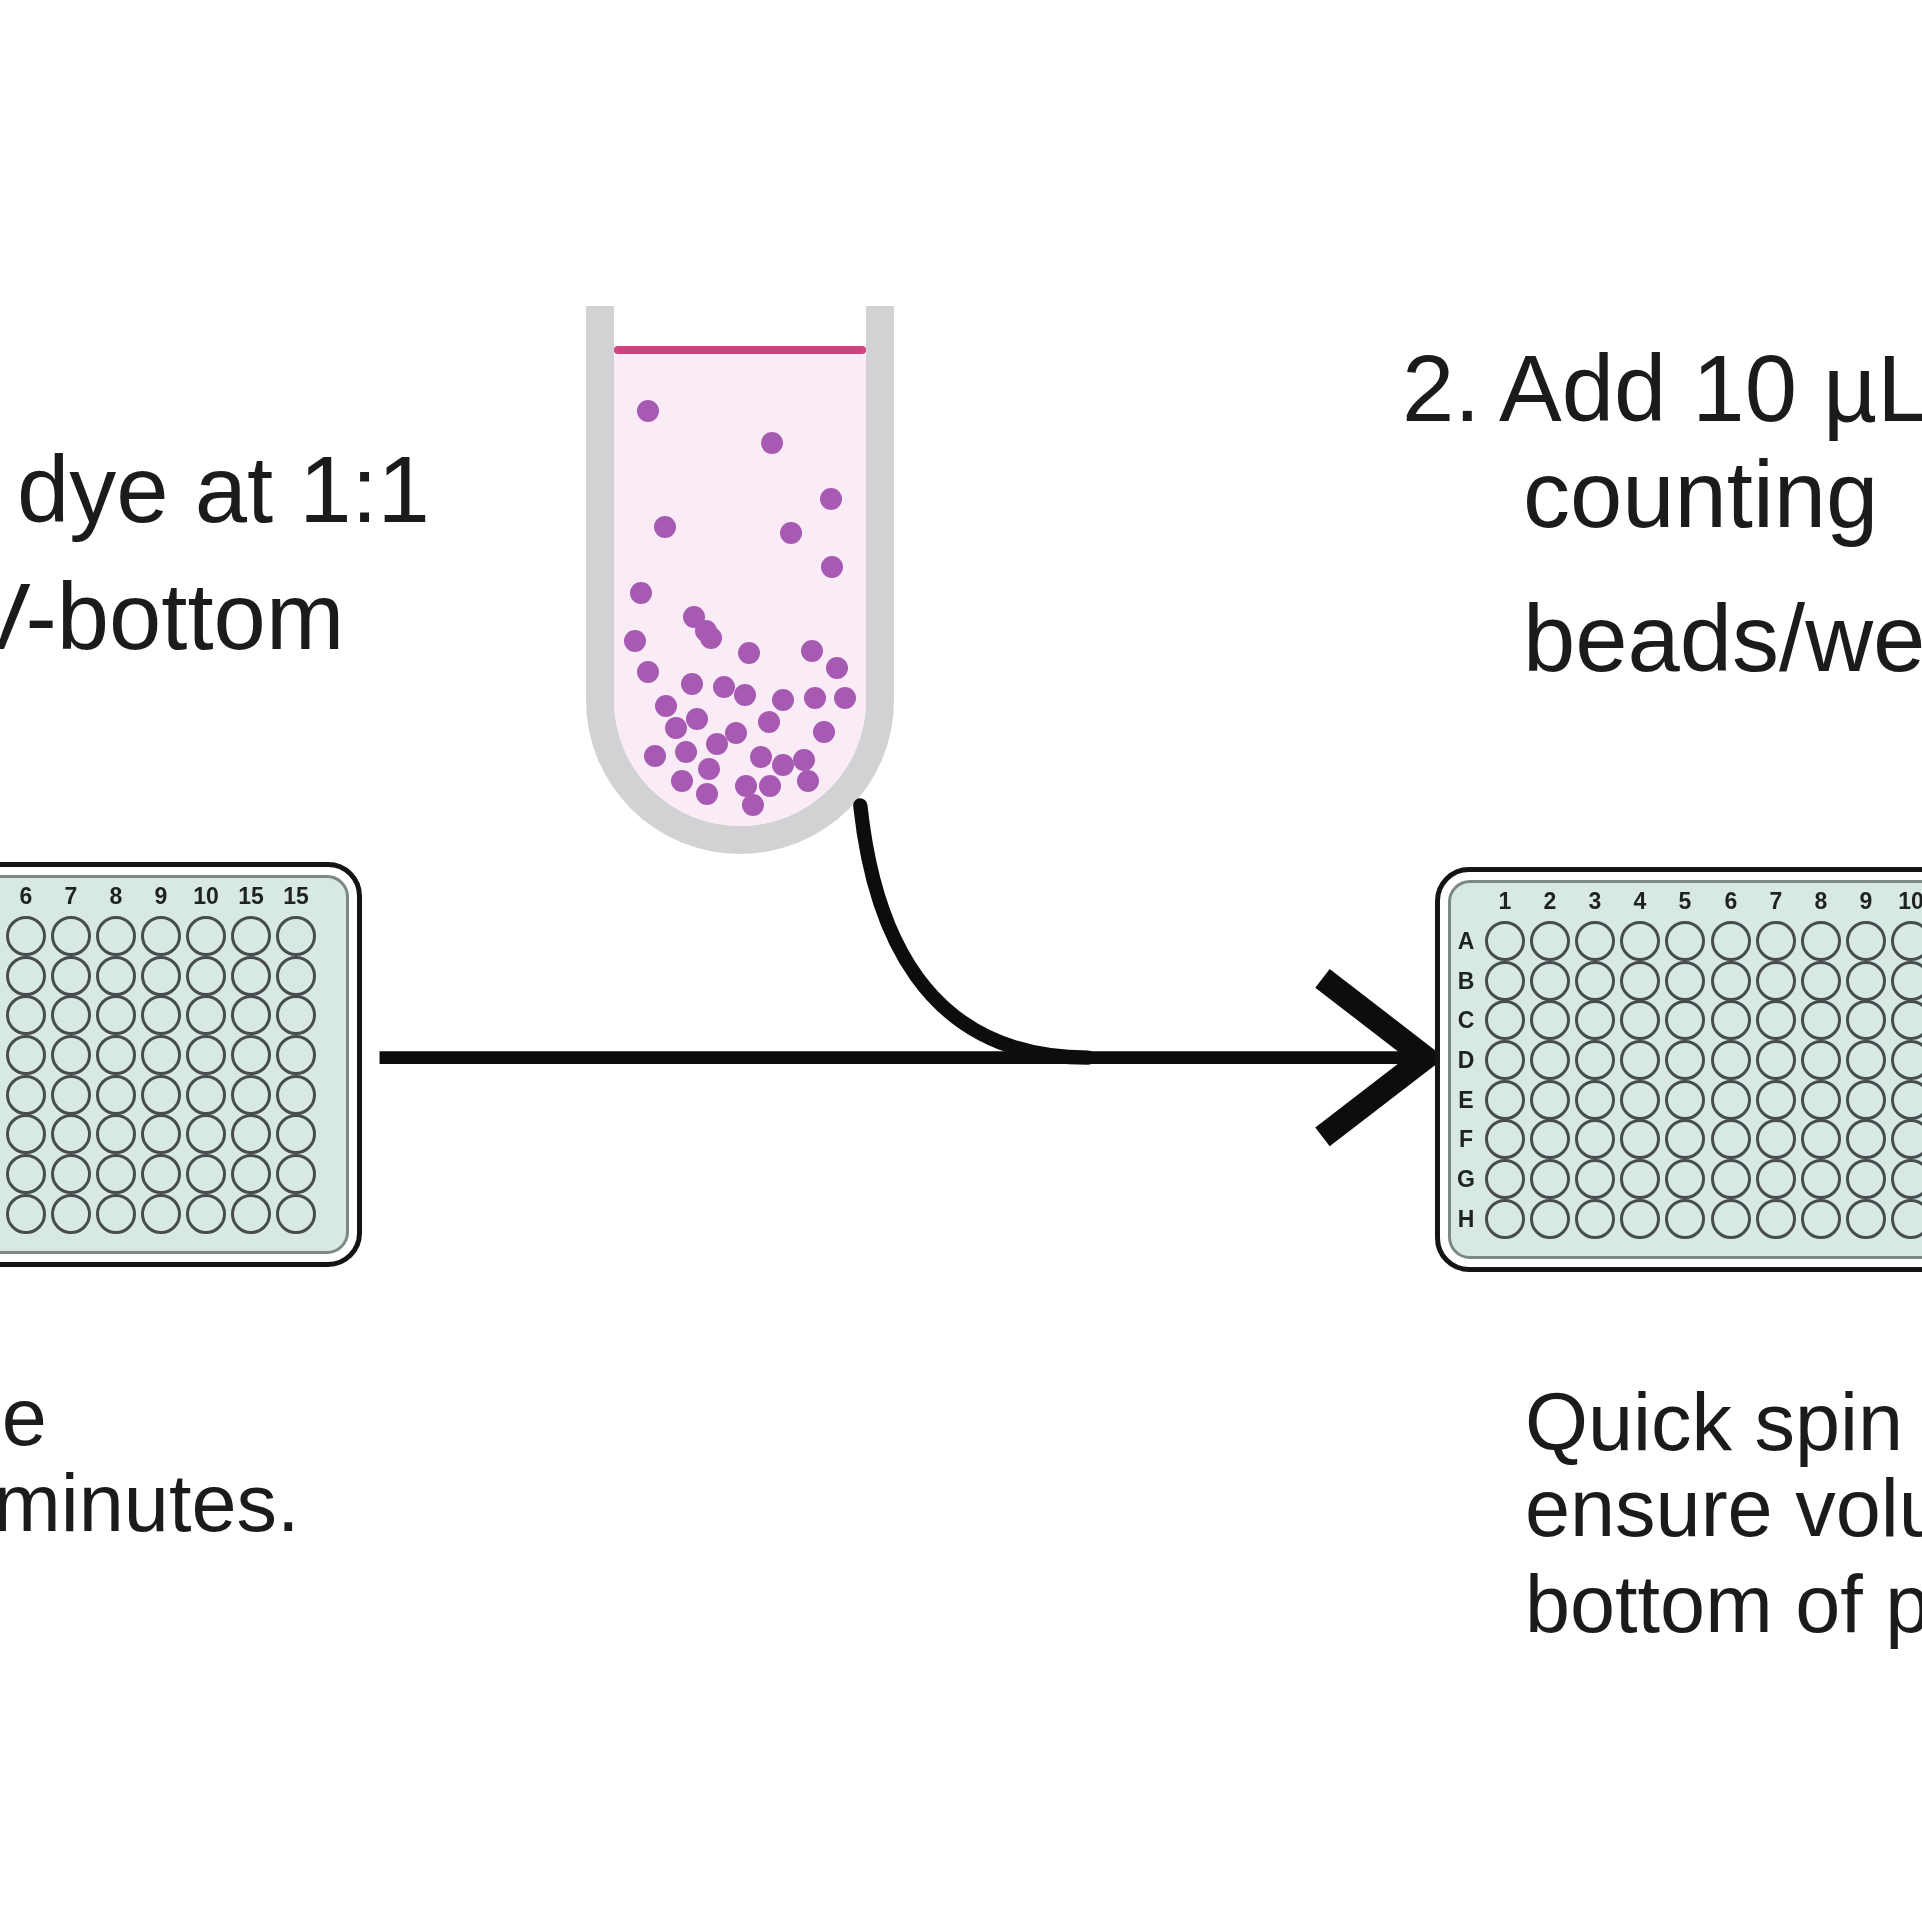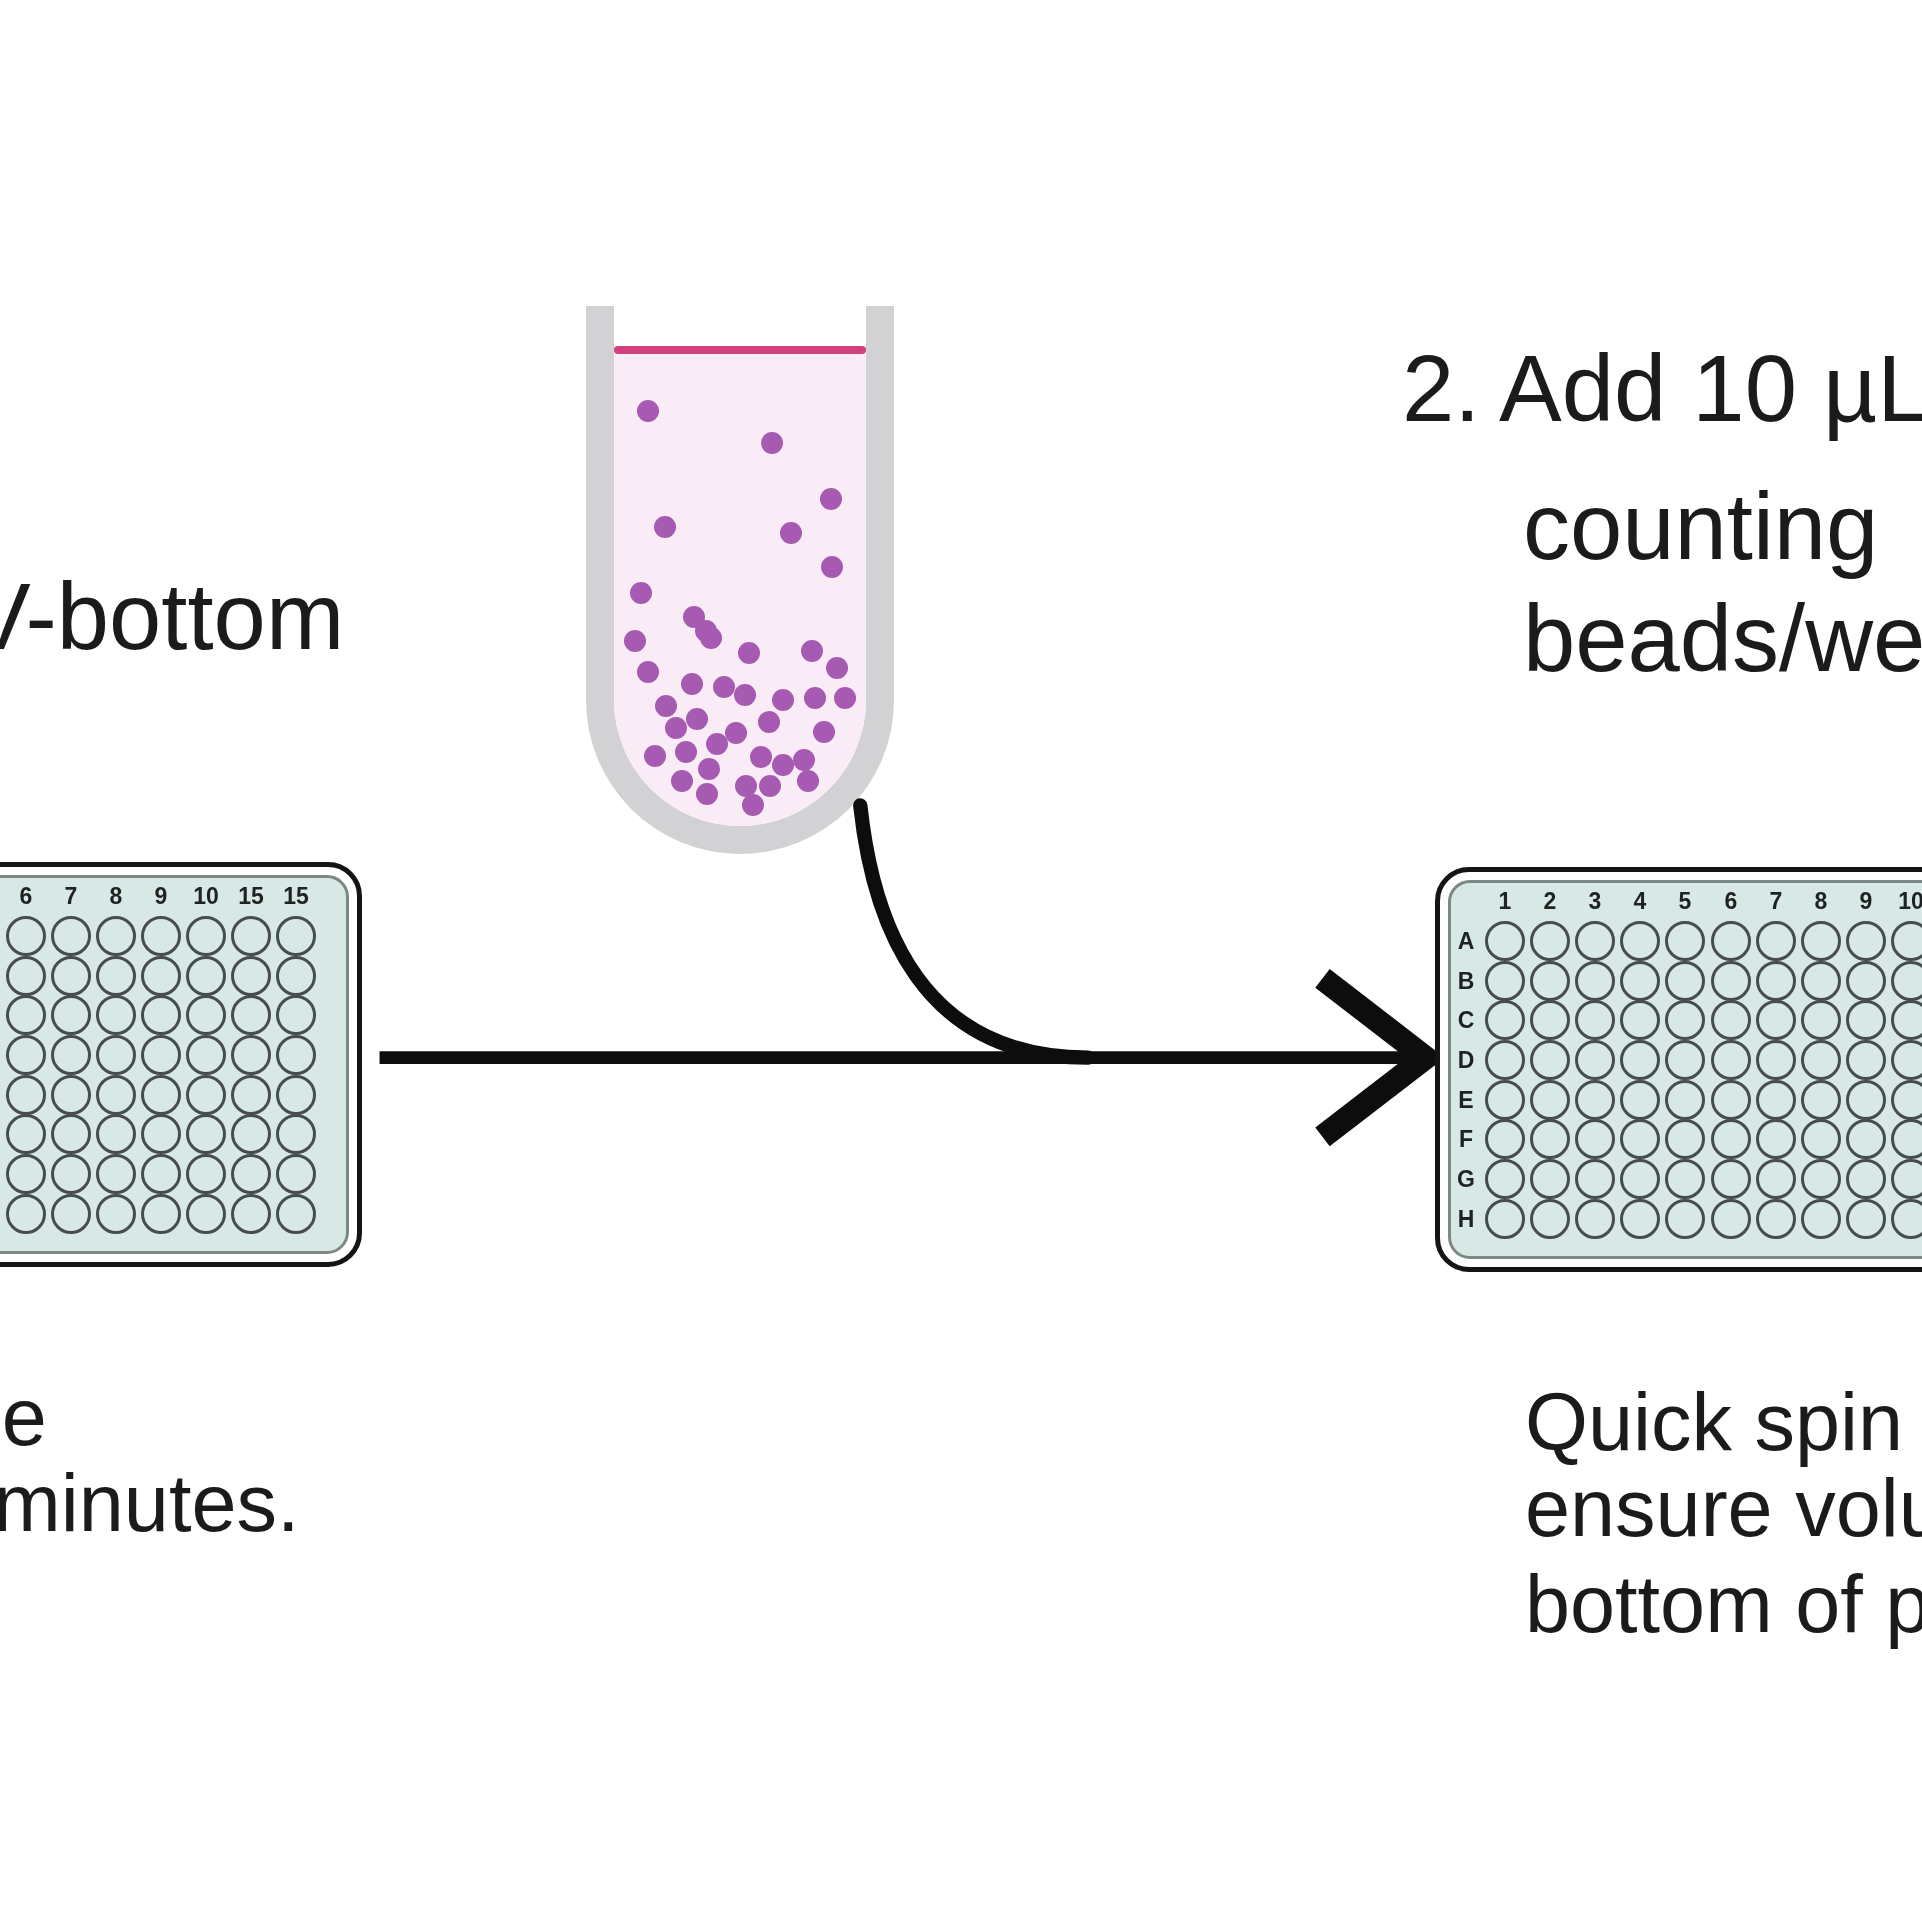--- a/index.html
+++ b/index.html
@@ -52,25 +52,26 @@
   }
 
   
   #arrow-svg{position:absolute;left:0;top:0;width:1923px;height:1923px;}
 </style>
 </head>
 <body>
 
 <div id="canvas">
 
+  <div class="txt big" style="left:17px;top:435px">dye at 1:1</div>
   <div class="txt big" style="left:-32px;top:562px">V-bottom</div>
 
   <div class="txt big" style="left:1402px;top:334px">2.</div>
   <div class="txt big" style="left:1499px;top:334px">Add 10 µL</div>
-  <div class="txt big" style="left:1523px;top:472px">counting</div>
+  <div class="txt big" style="left:1523px;top:440px">counting</div>
   <div class="txt big" style="left:1523px;top:584px">beads/we</div>
 
   <div class="tube">
     <div class="tube-liquid">
       <div class="meniscus" style="background: rgb(209, 65, 125);"></div>
       <div>
           <div class="dot" style="left: 13.4%; top: 13.5%; background: rgb(167, 90, 177);"></div>
           <div class="dot" style="left: 62.5%; top: 20.2%; background: rgb(167, 90, 177);"></div>
           <div class="dot" style="left: 86%; top: 31.9%; background: rgb(167, 90, 177);"></div>
           <div class="dot" style="left: 20.1%; top: 37.7%; background: rgb(167, 90, 177);"></div>

